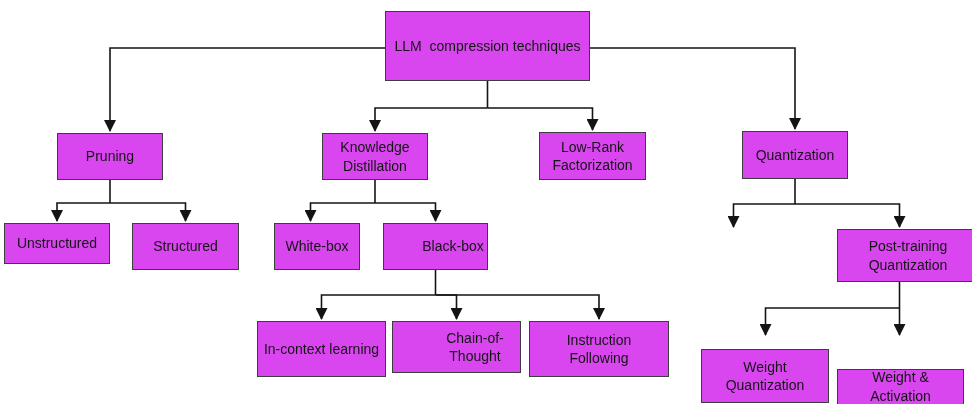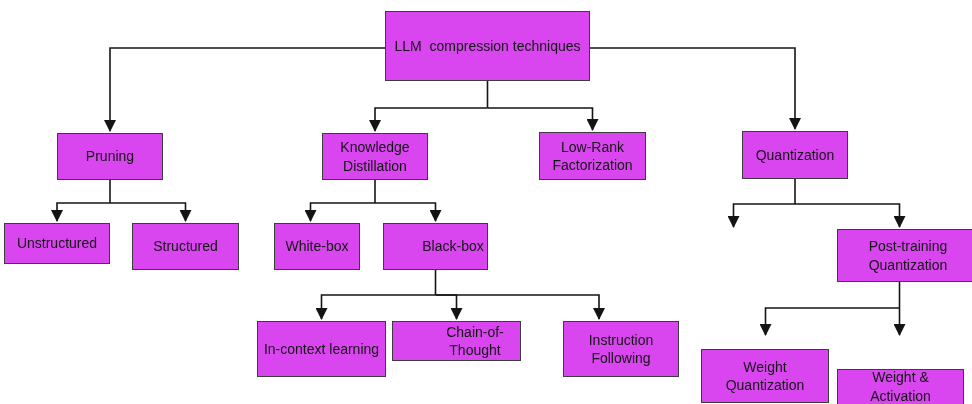--- a/index.html
+++ b/index.html
@@ -87,23 +87,23 @@
   <div class="node" style="left:258px; top:223px; width:86px; height:47px;margin-left:16px;">White-box</div>
 
   <div class="node" style="left:383px; top:223px; width:105px; height:47px;padding-left:38px;">Black-box</div>
 
 
   <div class="node" style="left:837px; top:229px; width:142px; height:53px;">Post-training
 Quantization</div>
 
   <div class="node" style="left:257px; top:321px; width:129px; height:56px;">In-context learning</div>
 
-  <div class="node" style="left:392px; top:321px; width:129px; height:40px;padding-left:40px;">Chain-of-Thought</div>
+  <div class="node" style="left:392px; top:321px; width:129px; height:52px;padding-left:40px;">Chain-of-Thought</div>
 
-  <div class="node" style="left:563px; top:321px; width:116px; height:56px;">Instruction
+  <div class="node" style="left:529px; top:321px; width:140px; height:56px;">Instruction
 Following</div>
 
   <div class="node" style="left:701px; top:349px; width:128px; height:54px;">Weight
 Quantization</div>
 
   <div class="node" style="left:837px; top:337px; width:127px; height:54px;margin-top:32px;">Weight &amp; Activation
 Quantization</div>
 
 </div>
 

